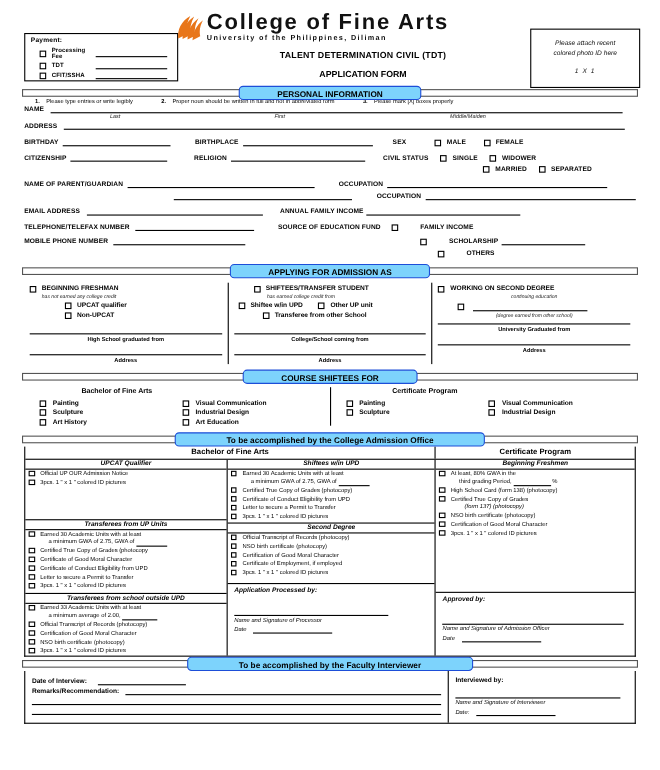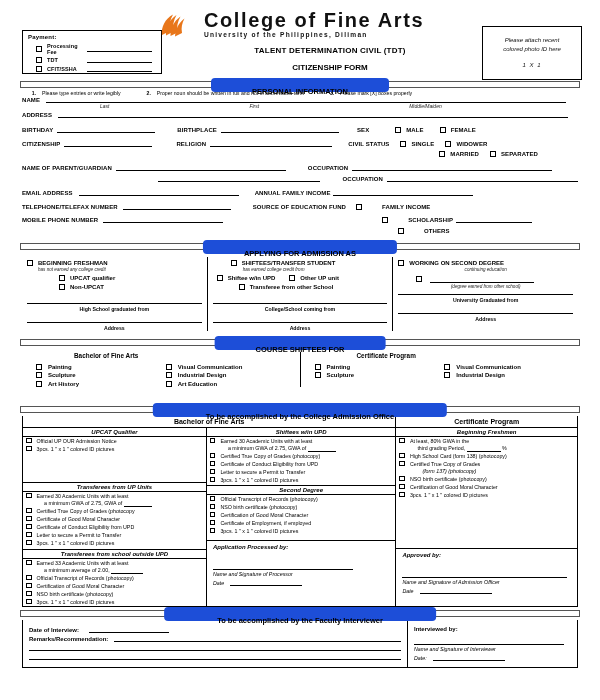--- a/index.html
+++ b/index.html
@@ -13,41 +13,41 @@
   .pay-row{display:flex;align-items:center;margin-top:2.5px;}
   .pay-row .cb{margin-left:8px;}
   .pay-row .lbl{font-size:5.5px;font-weight:bold;margin-left:5px;width:40px;}
   .pay-line{flex:1;border-bottom:1px solid #000;height:5px;margin-right:4px;}
 
   .cb{width:6px;height:6px;border:1px solid #000;box-sizing:border-box;display:inline-block;flex:none;background:#fff;}
   .cb.sm{width:5.5px;height:5.5px;}
 
   .logo-wrap{position:absolute;left:158px;top:10px;display:flex;align-items:flex-start;}
   .logo-mark{width:30px;height:26px;margin-top:2px;}
-  .brand{margin-left:16px;}
+  .brand{margin-left:0;}
   .brand-main{font-size:20px;font-weight:bold;letter-spacing:1.6px;line-height:20px;color:#111;}
   .brand-sub{font-size:6.6px;font-weight:bold;letter-spacing:1.25px;color:#111;margin-top:1px;}
 
   .title-block{position:absolute;left:200px;top:46px;width:260px;text-align:center;}
   .title-1{font-size:8px;font-weight:bold;letter-spacing:.2px;}
   .title-2{font-size:8px;font-weight:bold;margin-top:8px;}
 
   .photo-box{position:absolute;right:18px;top:26px;width:100px;height:54px;border:1px solid #000;box-sizing:border-box;text-align:center;font-style:italic;font-size:6px;line-height:9px;padding-top:9px;color:#111;}
   .photo-box .sz{margin-top:7px;font-size:6px;font-style:italic;letter-spacing:1px;}
 
   .instructions{position:absolute;left:26px;top:82px;width:556px;}
   .ins-head{font-size:5px;font-weight:bold;}
   .ins-row{display:flex;margin-top:2px;font-size:5.2px;}
   .ins-row .num{font-weight:bold;width:16px;text-align:center;}
   .ins-row .txt{margin-right:20px;}
 
   
   .banner{position:relative;height:13px;margin:0 20px;}
   .banner .rail{position:absolute;left:0;right:0;top:3px;height:7px;border:1px solid #555;background:#fff;box-sizing:border-box;}
-  .banner .pill{position:absolute;left:50%;transform:translateX(-50%);top:0;height:13px;line-height:13px;background:#fef9c3;border:7px solid #1d4ed8;border-radius:4px;padding:0 34px;font-size:7.5px;font-weight:bold;text-align:center;white-space:nowrap;box-sizing:border-box;}
+  .banner .pill{position:absolute;left:50%;transform:translateX(-50%);top:0;height:13px;line-height:13px;background:#7dd3fc;border:1px solid #1d4ed8;border-radius:4px;padding:0 34px;font-size:7.5px;font-weight:bold;text-align:center;white-space:nowrap;box-sizing:border-box;}
   .banner.wide .pill{padding:0 46px;}
 
   
   .fl{border-bottom:1px solid #000;display:inline-block;vertical-align:bottom;height:7px;}
   .lbl{font-size:6px;font-weight:bold;letter-spacing:.1px;}
   .cap{font-size:5px;font-style:italic;color:#222;}
 
   .sec-body{margin:0 22px;position:relative;}
   .row{display:flex;align-items:flex-end;margin-top:4px;}
 
@@ -133,21 +133,21 @@
         </g>
       </svg>
       <div class="brand">
         <div class="brand-main">College of Fine Arts</div>
         <div class="brand-sub">University of the Philippines, Diliman</div>
       </div>
     </div>
 
     <div class="title-block">
       <div class="title-1">TALENT DETERMINATION CIVIL (TDT)</div>
-      <div class="title-2">CITIZENSHIP FORM</div>
+      <div class="title-2">APPLICATION FORM</div>
     </div>
 
     <div class="photo-box">
       <div>Please attach recent</div>
       <div>colored photo ID here</div>
       <div class="sz">1 X 1</div>
     </div>
 
     <div class="instructions">
       <div class="ins-head">Instructions:</div>
@@ -381,21 +381,21 @@
           </div>
           <div class="citem">
             <span class="cb"></span>
             <span class="t">Industrial Design</span>
           </div>
         </div>
       </div>
     </div>
   </div>
 
-  <div class="banner wide" style="margin-top:16px;padding-left:28px;">
+  <div class="banner wide" style="margin-top:6px;padding-left:28px;">
     <div class="rail"></div>
     <div class="pill">To be accomplished by the College Admission Office</div>
   </div>
 
   <div class="office">
     <div class="otop">
       <div class="ocell-h" style="width:67.4%;border-right:1px solid #000;box-sizing:border-box;">Bachelor of Fine Arts</div>
       <div class="ocell-h" style="width:32.6%;">Certificate Program</div>
     </div>
 

